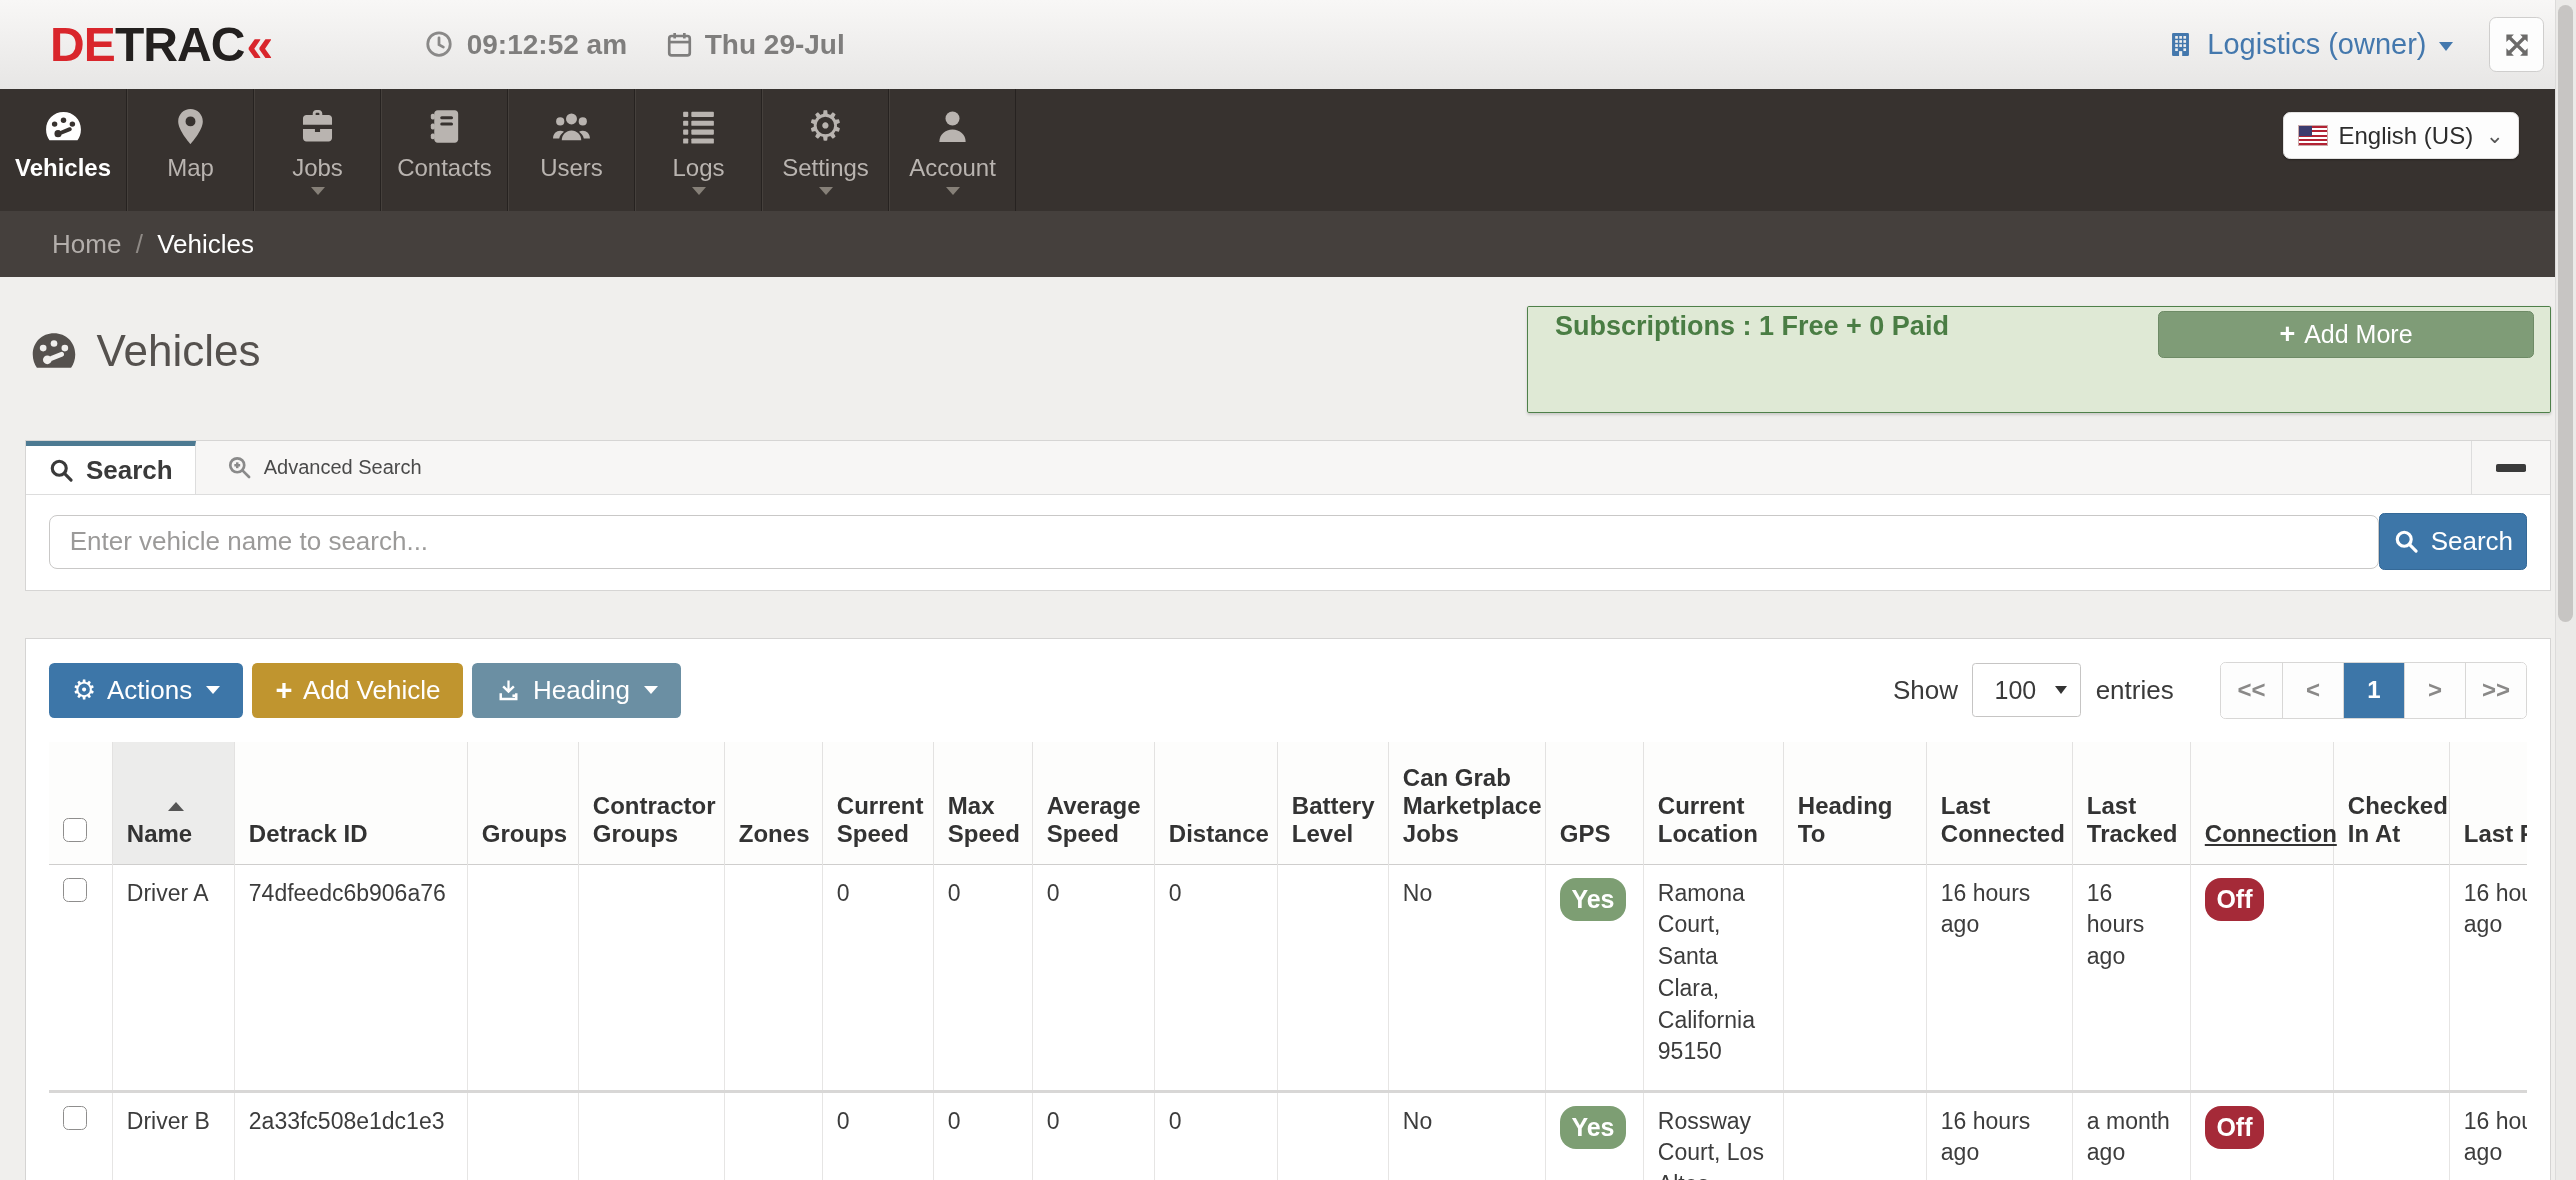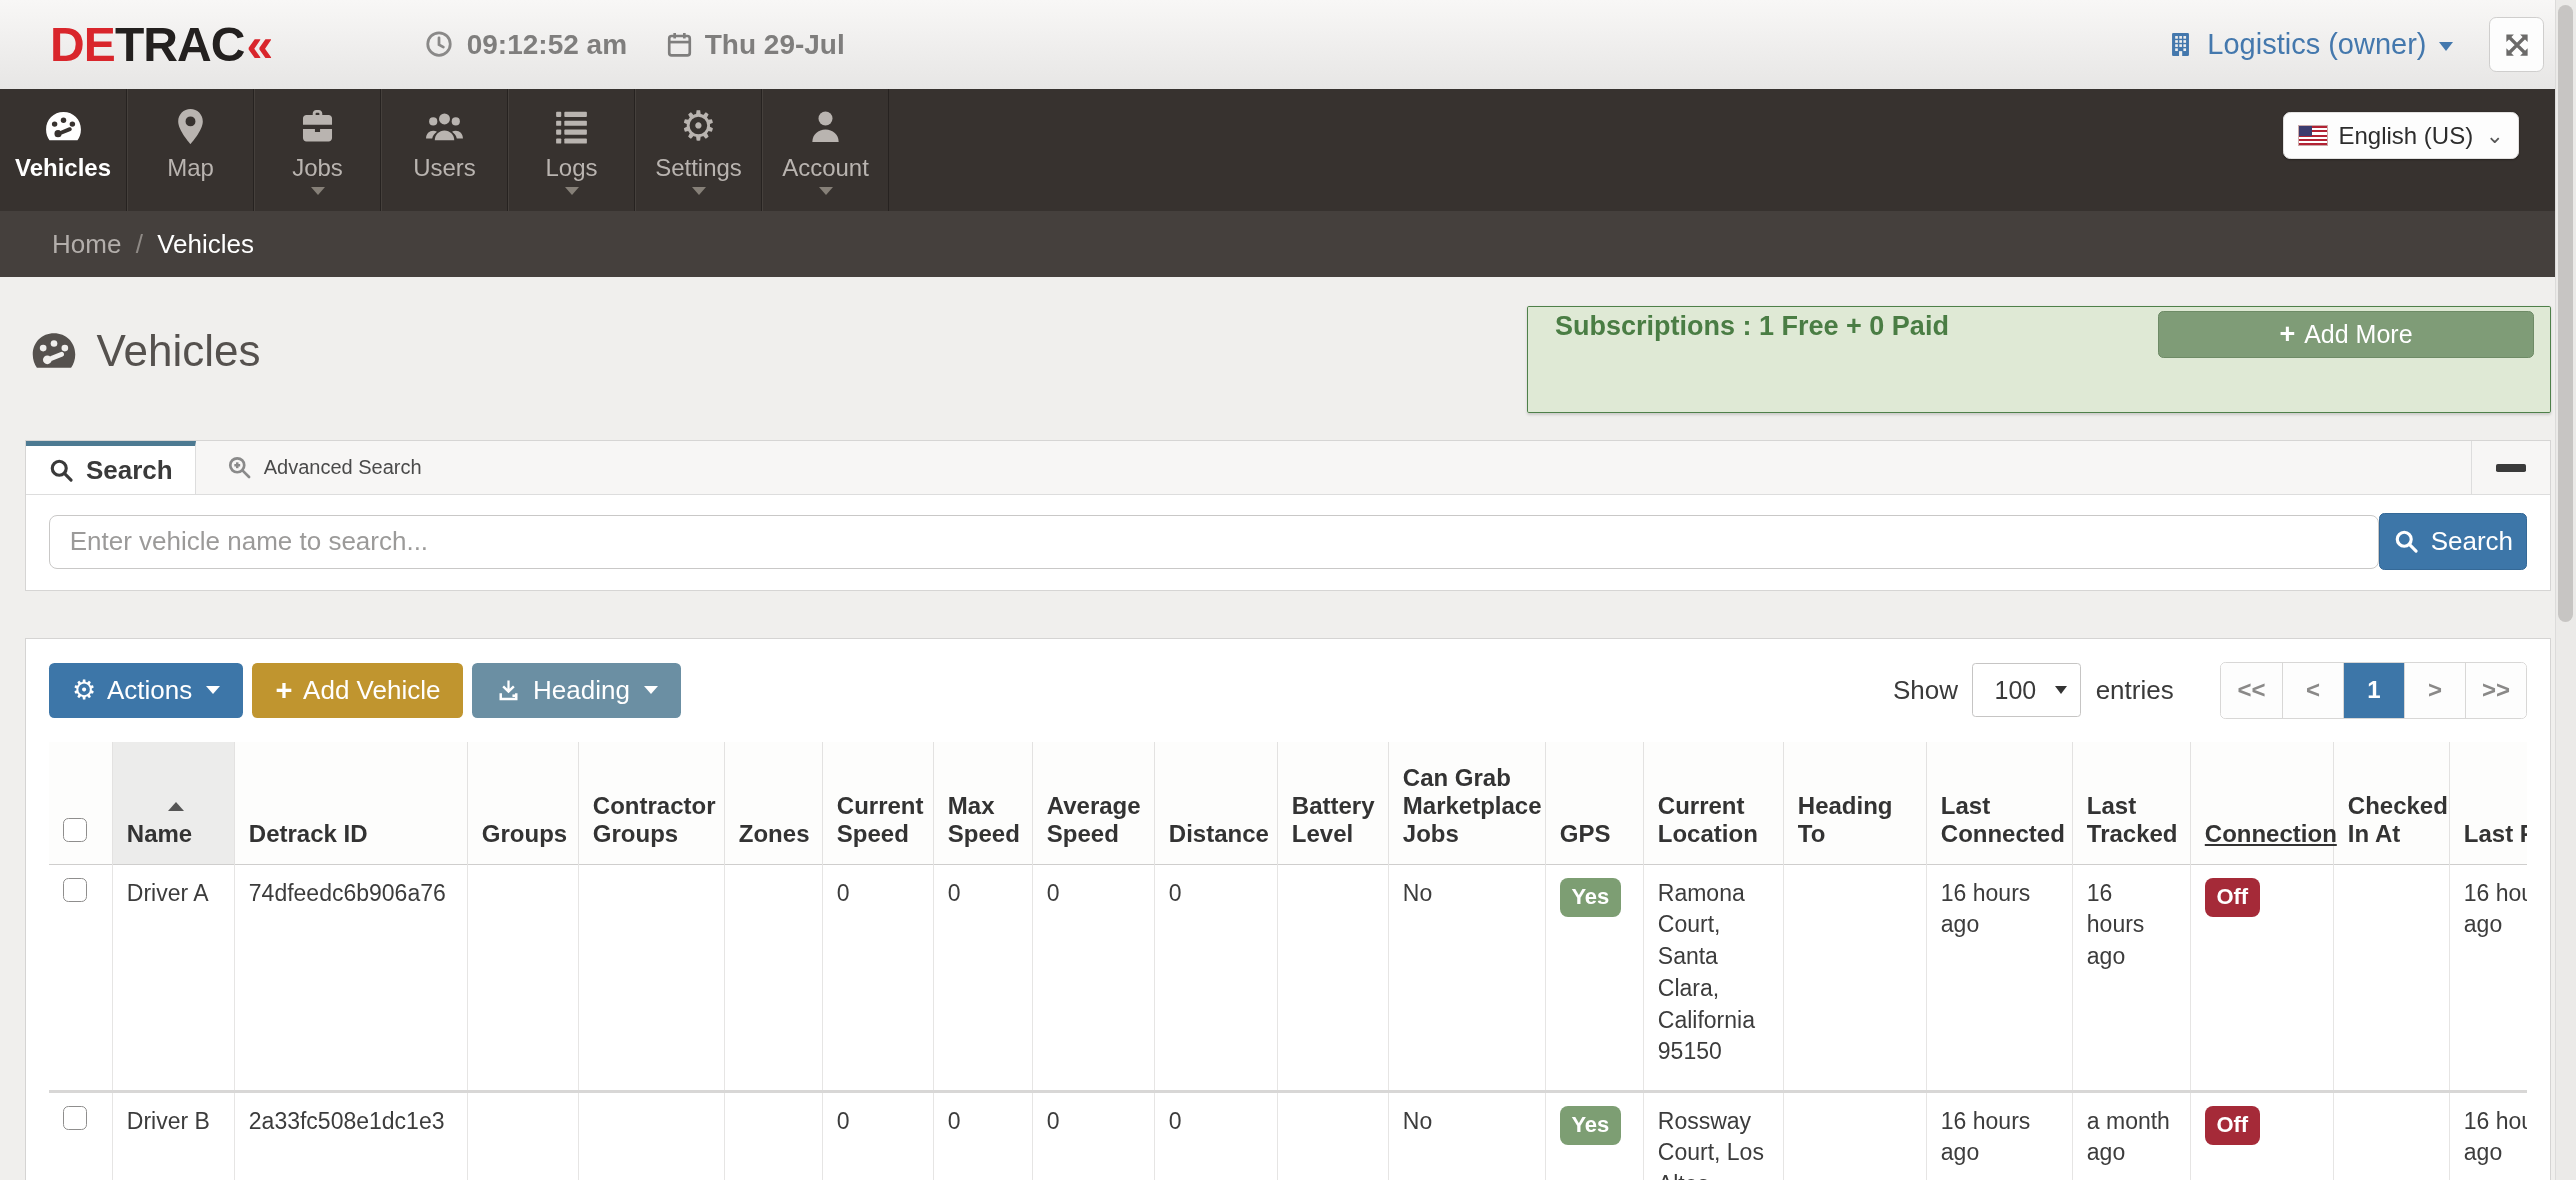--- a/index.html
+++ b/index.html
@@ -92,21 +92,21 @@
 
   .table-clip { margin-top:23px; overflow:hidden; width:100%; }
   table.vehicles { border-collapse:collapse; table-layout:fixed; }
   table.vehicles th { vertical-align:bottom; text-align:left; font-size:24px; font-weight:700; color:#333; padding:10.7px 14.3px 16px 14.3px; border-right:0.9px solid #e3e2e1; background:#fdfdfc; height:123px; }
   table.vehicles th.sorted { background:#ececeb; }
   table.vehicles thead tr { border-bottom:1.8px solid #cfcecd; }
   table.vehicles td { vertical-align:top; font-size:23px; color:#3c3c3c; padding:12.5px 14.3px; border-right:0.9px solid #e6e5e4; line-height:1.38; background:#fff; }
   table.vehicles tbody tr { border-bottom:3.6px solid #d8d7d6; }
   .sort-asc { display:block; width:0; height:0; border-left:8px solid transparent; border-right:8px solid transparent; border-bottom:9.8px solid #555; margin:0 0 9px 41px; }
   input[type="checkbox"] { appearance:none; -webkit-appearance:none; width:24px; height:24px; border:1.8px solid #8f8e8d; border-radius:5.4px; background:#fff; cursor:pointer; }
-  .badge { display:inline-block; color:#fff; font-weight:700; font-size:22px; border-radius:8px; padding:4.5px 11.6px; }
+  .badge { display:inline-block; color:#fff; font-weight:700; font-size:25px; border-radius:16px; padding:4.5px 11.6px; }
   .badge-green { background:#7d9e73; }
   .badge-red { background:#a52a38; }
 
   
   .scrollbar { position:absolute; right:0; top:0; width:21.5px; height:100%; background:#ebeae8; border-left:0.9px solid #dcdbda; z-index:50; }
   .scroll-thumb { position:absolute; top:5.4px; left:2.7px; width:15px; height:617px; background:#c7c5c3; border-radius:8px; }
 
   svg { display:block; }
   .stroke-ico { fill:none; stroke:currentColor; }
 </style>
@@ -192,20 +192,36 @@
   <div class="nav-item">
     <span class="nico">
       <svg viewBox="0 0 24 24">
           <path d="M9.2 5.2V4.4c0-1.2.9-2.1 2.1-2.1h1.4c1.2 0 2.1.9 2.1 2.1v.8h3.7c1.1 0 2 .9 2 2v11.6c0 1.1-.9 2-2 2H5.5c-1.1 0-2-.9-2-2V7.2c0-1.1.9-2 2-2h3.7zm1.7-.8v.8h2.2v-.8c0-.3-.2-.5-.5-.5h-1.2c-.3 0-.5.2-.5.5zM3.5 11h17v2.4h-7v1.8h-3v-1.8h-7z" fill-rule="evenodd"></path>
         </svg>
     </span>
     <span class="nav-label">Jobs</span>
     <span class="nav-caret show"></span>
   </div>
 
+  <div class="nav-item">
+    <span class="nico">
+      <svg viewBox="0 0 24 24">
+          <path d="M8 2.5h10c1.1 0 2 .9 2 2v15c0 1.1-.9 2-2 2H8c-1.1 0-2-.9-2-2v-15c0-1.1.9-2 2-2z"></path>
+          <rect x="4" y="4.5" width="2.4" height="3.4" rx="1"></rect>
+          <rect x="4" y="10.3" width="2.4" height="3.4" rx="1"></rect>
+          <rect x="4" y="16.1" width="2.4" height="3.4" rx="1"></rect>
+          <g fill="#37322f">
+            <rect x="9.5" y="6" width="7.5" height="1.8" rx=".9"></rect>
+            <rect x="9.5" y="9.6" width="7.5" height="1.8" rx=".9"></rect>
+          </g>
+        </svg>
+    </span>
+    <span class="nav-label">Contacts</span>
+    <span class="nav-caret"></span>
+  </div>
 
   <div class="nav-item">
     <span class="nico">
       <svg viewBox="0 0 24 24">
           <circle cx="12" cy="7.6" r="3.2"></circle>
           <path d="M6.3 20c0-3.1 2.6-5.6 5.7-5.6s5.7 2.5 5.7 5.6z"></path>
           <circle cx="5.4" cy="9" r="2.4"></circle>
           <path d="M1.2 19c0-2.7 1.9-4.5 4.2-4.5.8 0 1.6.2 2.2.6-1.5 1-2.5 2.4-2.8 3.9z"></path>
           <circle cx="18.6" cy="9" r="2.4"></circle>
           <path d="M22.8 19c0-2.7-1.9-4.5-4.2-4.5-.8 0-1.6.2-2.2.6 1.5 1 2.5 2.4 2.8 3.9z"></path>

